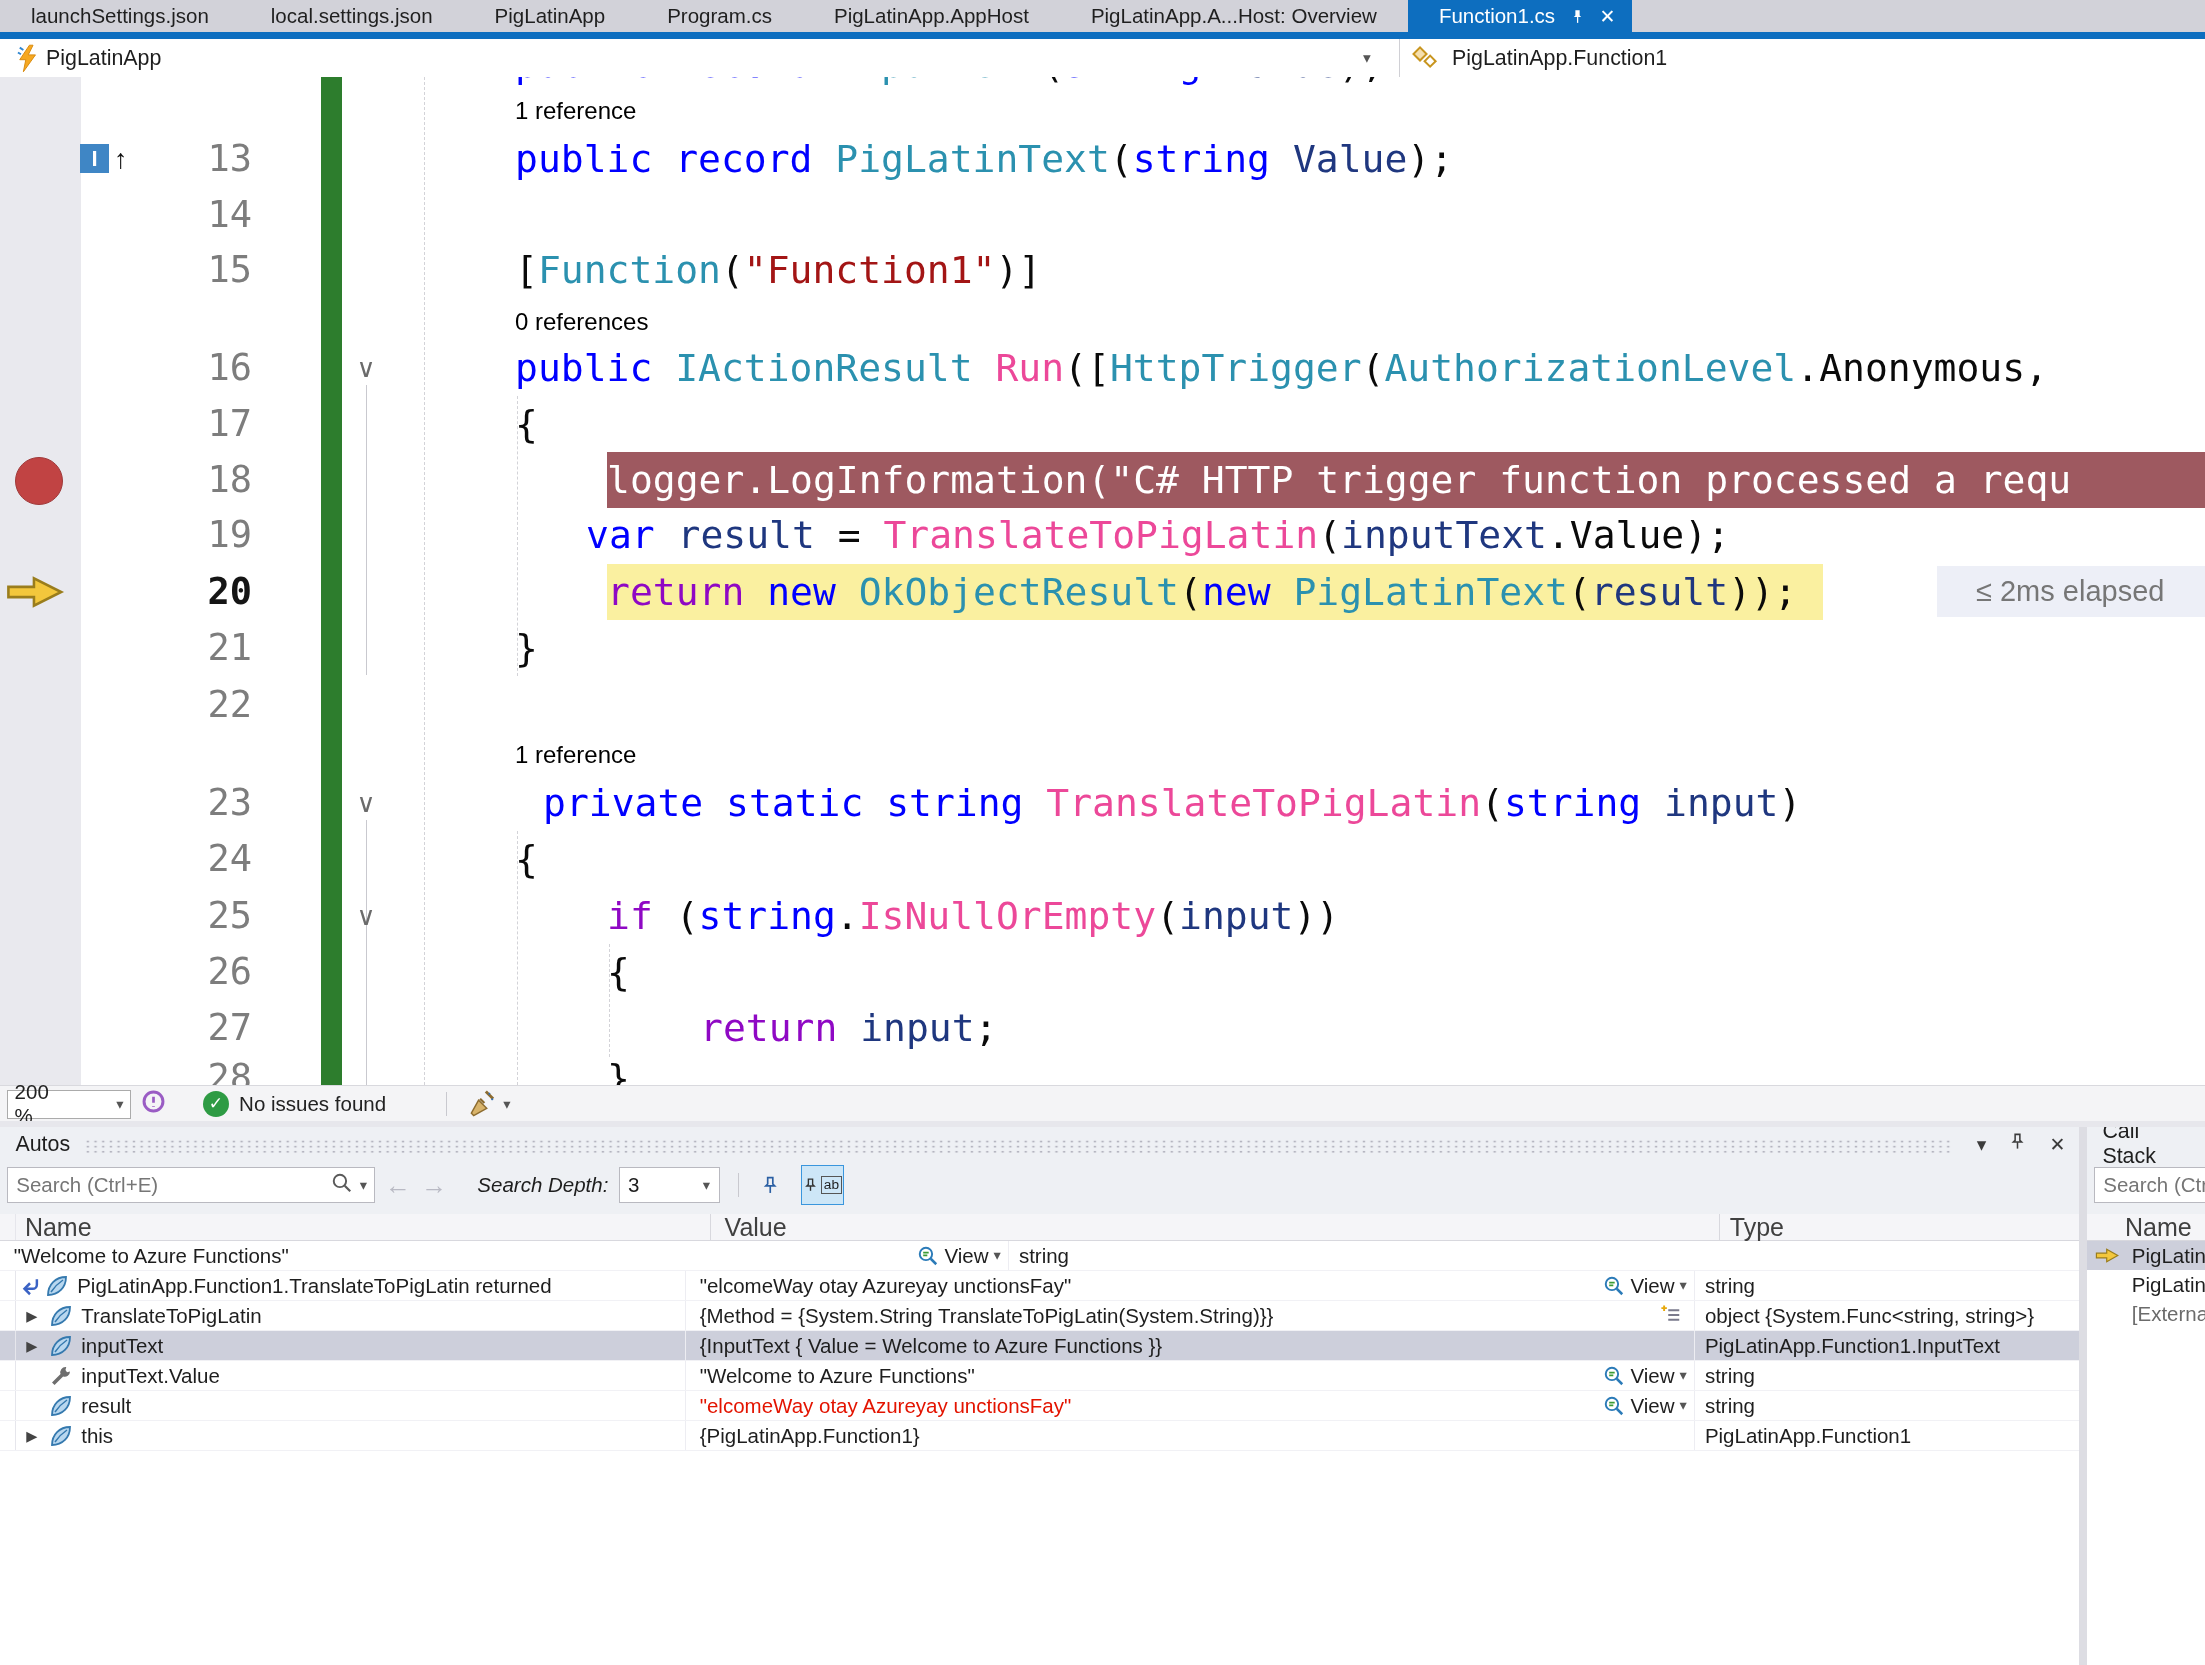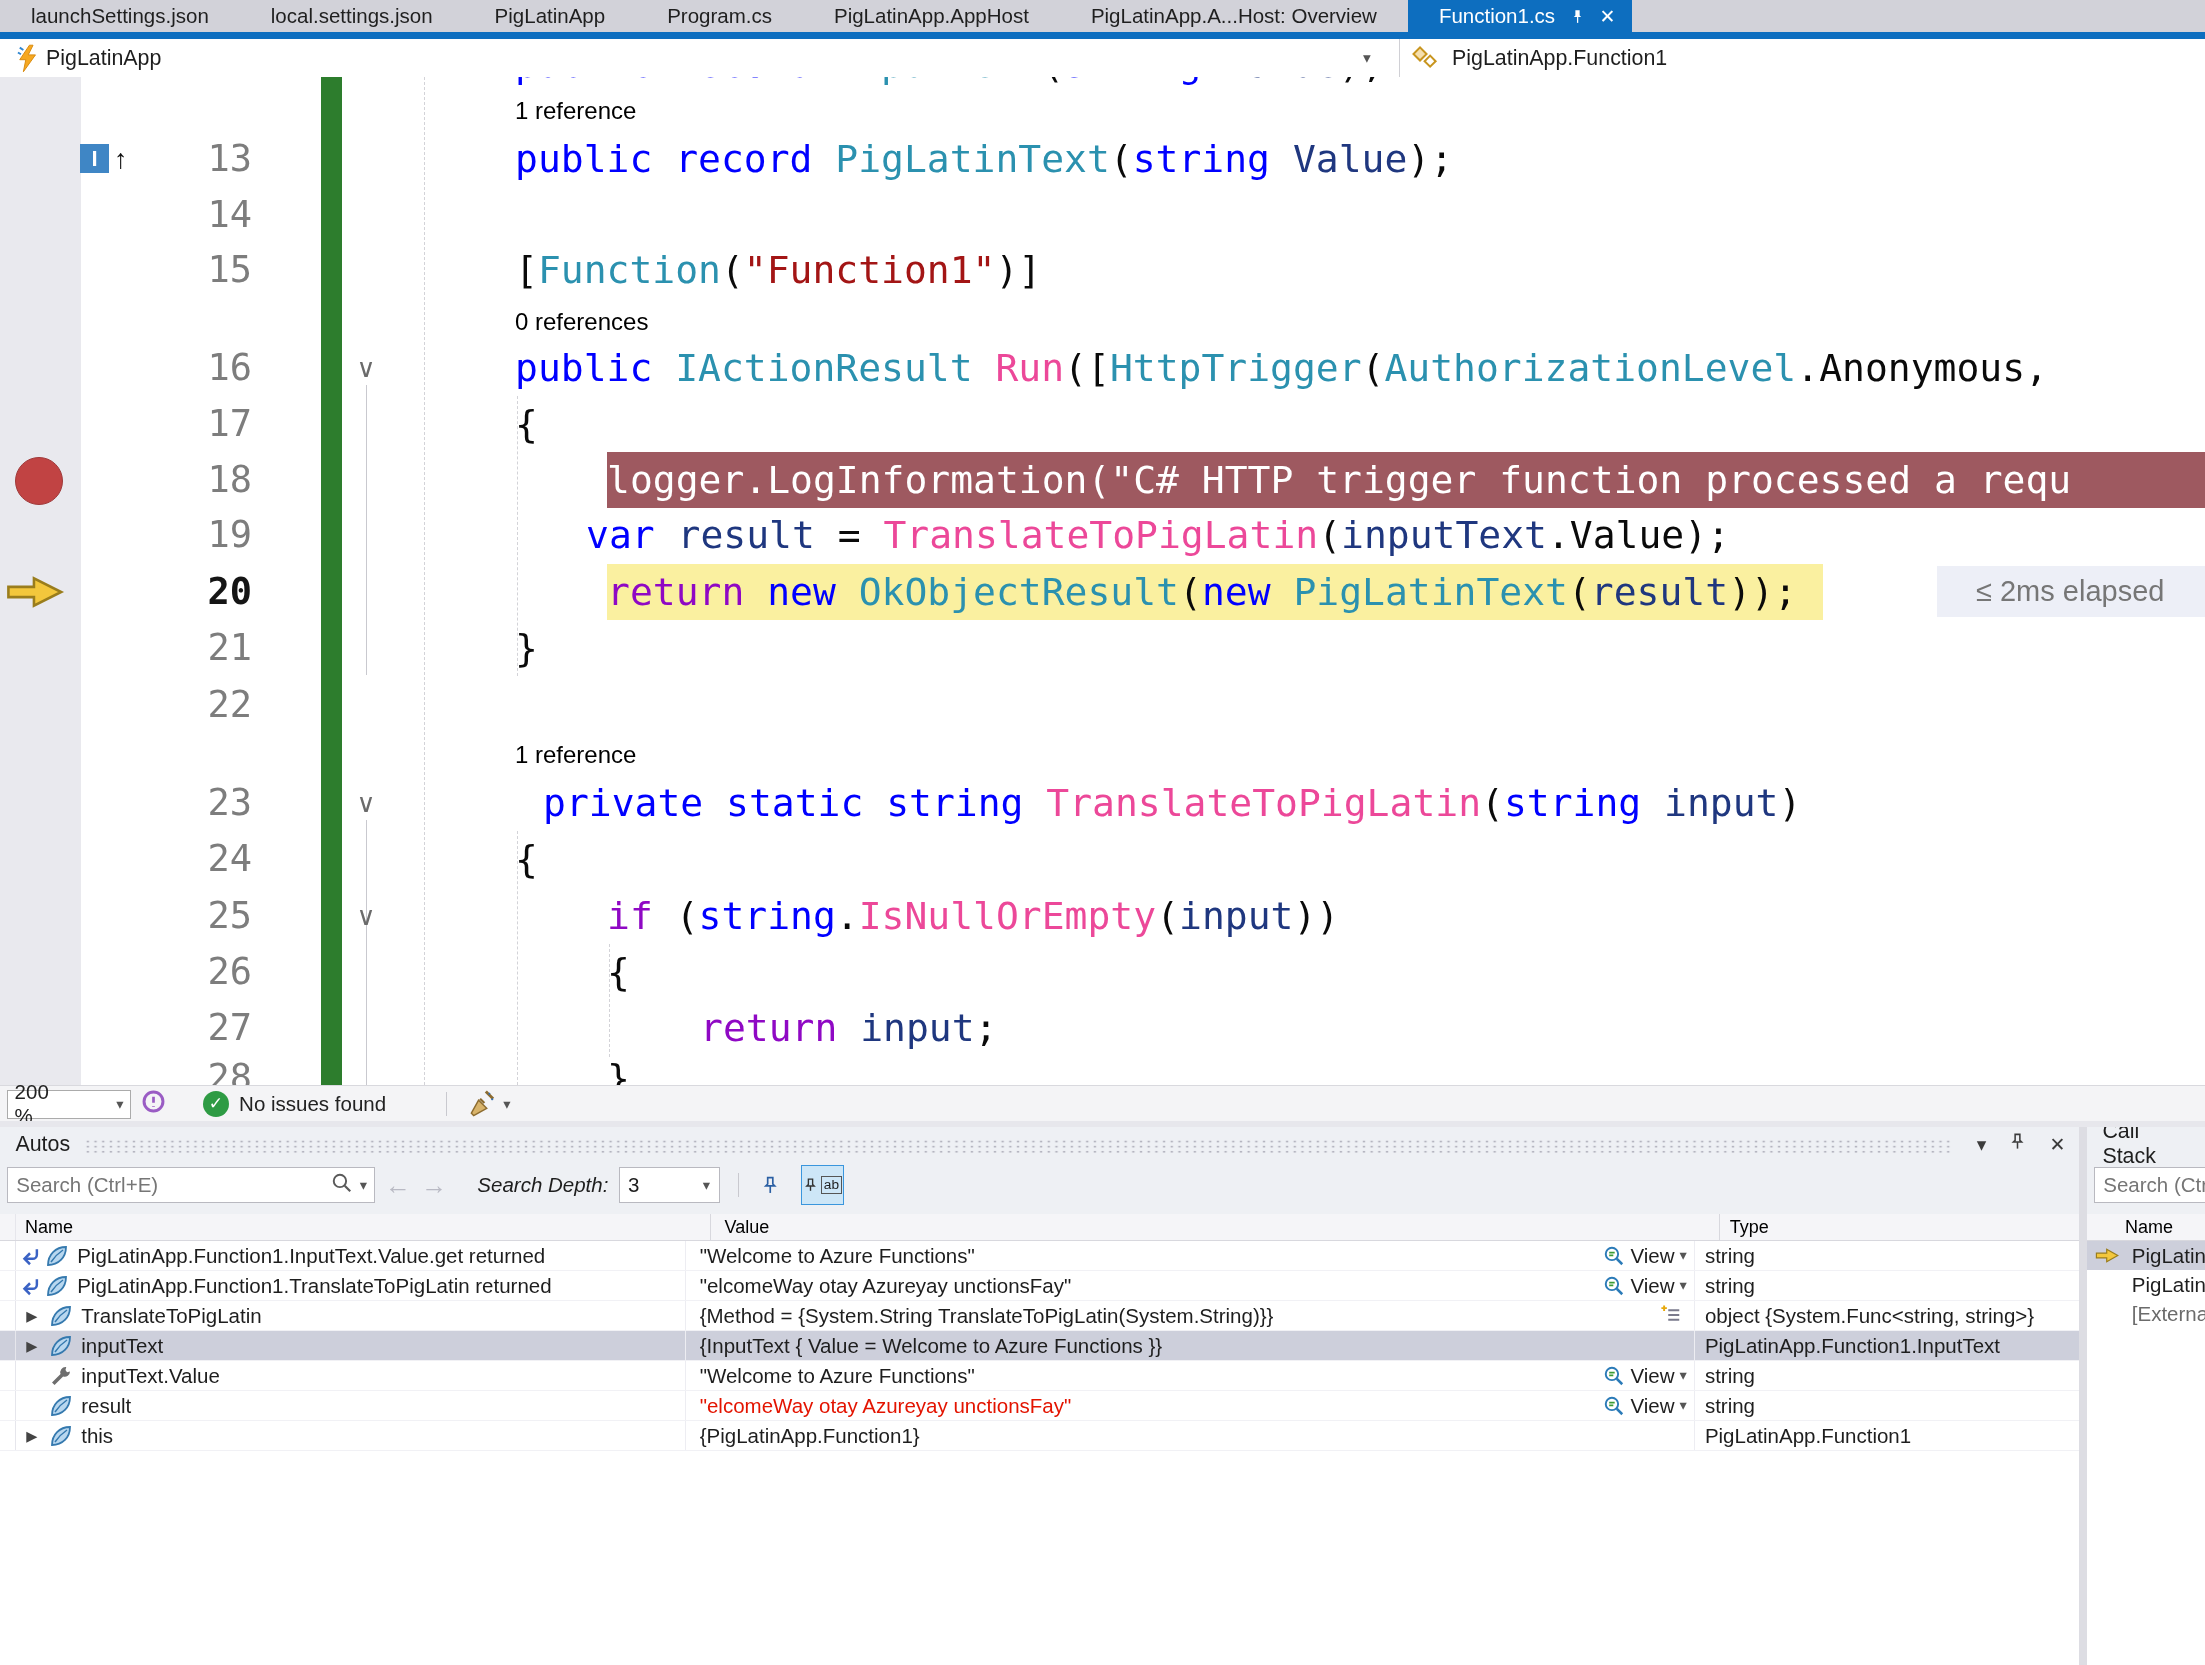--- a/index.html
+++ b/index.html
@@ -77,21 +77,21 @@
   .search-box input::placeholder{color:#767676;}
   .navarrow{font-size:26px;color:#b9bac4;}
   #depth-select{width:82px;height:34px;background:#fff;border:0.9px solid #b9b9c0;display:flex;align-items:center;
                 justify-content:space-between;padding:0 8.5px;}
   .tbtn{width:41px;height:38px;display:flex;align-items:center;justify-content:center;gap:1.7px;}
   .tbtn.active{border:1.7px solid #3a96dd;background:#cde6f7;}
   .ab-badge{font-size:13.7px;border:0.9px solid #555;padding:0 1.7px;line-height:15.4px;}
 
   .grid{position:absolute;top:87px;left:0;right:0;bottom:0;background:#fff;}
   .header-row{height:26px;display:flex;align-items:center;background:#f5f5f8;border-bottom:0.9px solid #d8d8de;
-              color:#000000;font-size:18px;}
+              color:#404040;font-size:25px;}
   .edge{width:15.4px;height:100%;border-right:0.9px solid #e6e6ec;flex:none;}
   .cs-edge{width:38px;height:100%;flex:none;}
   .h-name{width:685px;padding-left:8.5px;border-right:0.9px solid #d8d8de;height:100%;display:flex;align-items:center;}
   .h-value{width:994px;padding-left:13.7px;border-right:0.9px solid #d8d8de;height:100%;display:flex;align-items:center;}
   .h-type{flex:1;padding-left:10.2px;height:100%;display:flex;align-items:center;}
   .grid-row{height:29px;display:flex;align-items:center;border-bottom:0.9px solid #f1f1f5;font-size:20.5px;}
   .grid-row.selected{background:#cdcfdb;}
   .name-cell{width:685px;height:100%;display:flex;align-items:center;border-right:0.9px solid #ededf2;overflow:hidden;}
   .expander{width:31px;text-align:center;font-size:14.5px;color:#444;flex:none;}
   .icws{width:27px;flex:none;display:flex;justify-content:center;}
@@ -295,36 +295,20 @@
     </div>
     <div class="grid">
       <div class="header-row">
         <span class="edge"></span>
         <span class="h-name">Name</span>
         <span class="h-value">Value</span>
         <span class="h-type">Type</span>
       </div>
       <div id="autos-rows">
           <div class="grid-row">
-            <div class="name-cell">
-              <div class="edge"></div>
-              <span class="icws">
-                <svg width="24" height="22" viewBox="0 0 16 16">
-                  <path d="M13 3v4a3 3 0 0 1-3 3H5" fill="none" stroke="#3a62c4" stroke-width="1.8"></path>
-                  <path d="M8 6l-4 4 4 4" fill="none" stroke="#3a62c4" stroke-width="1.8"></path>
-                </svg>
-              </span>
-              <span class="icws">
-                <svg width="24" height="24" viewBox="0 0 16 16">
-                  <path d="M2 14C2 7 7 2 14 2c0 7-5 12-12 12z" fill="#b8d7ef" stroke="#3579ae" stroke-width="1.2"></path>
-                  <path d="M4 12C6 9 9 6 12 4" stroke="#3579ae" stroke-width="1" fill="none"></path>
-                </svg>
-              </span>
-              <span class="ntext">PigLatinApp.Function1.InputText.Value.get returned</span>
-            </div>
             <div class="value-cell">
               <span class="vtext">"Welcome to Azure Functions"</span>
               <span class="view-ctl">
                 <svg width="22" height="22" viewBox="0 0 16 16">
                   <circle cx="6.5" cy="6.5" r="4.5" fill="#fff" stroke="#2b7bb8" stroke-width="1.4"></circle>
                   <path d="M4.5 5.5h4M4.5 7.5h3" stroke="#3c9b35" stroke-width="1.2"></path>
                   <path d="M10 10l4 4" stroke="#2b7bb8" stroke-width="1.8"></path>
                 </svg>
                 <span>View</span>
                 <span class="caret">▾</span>

